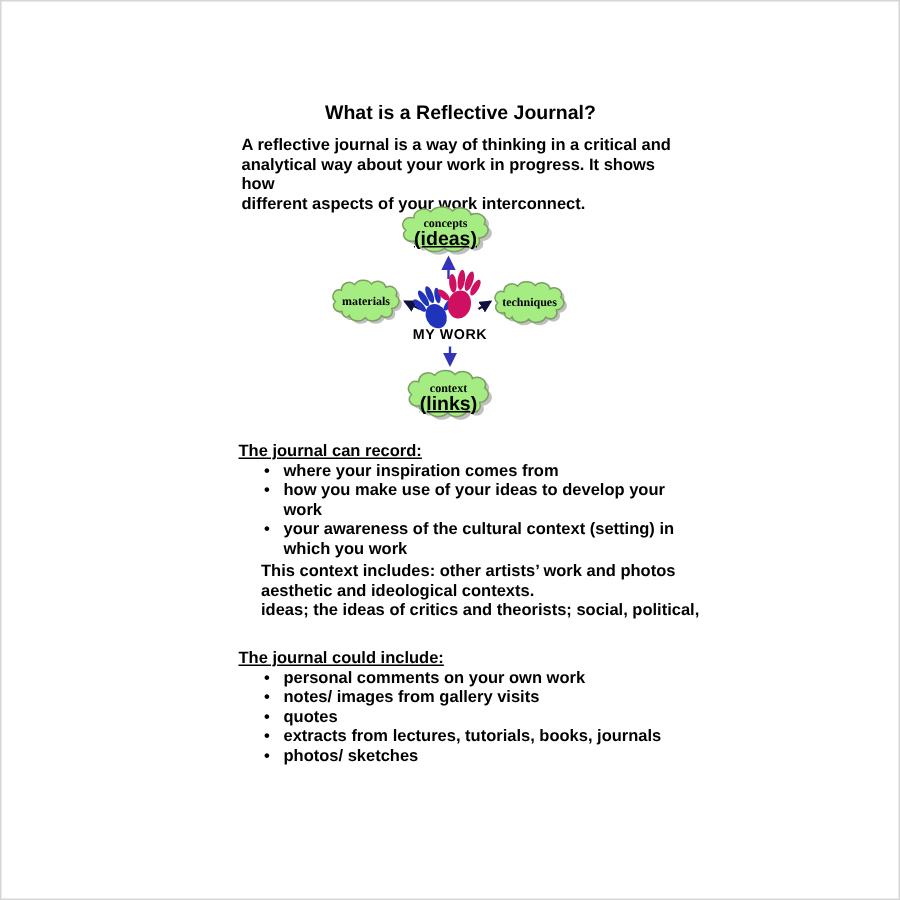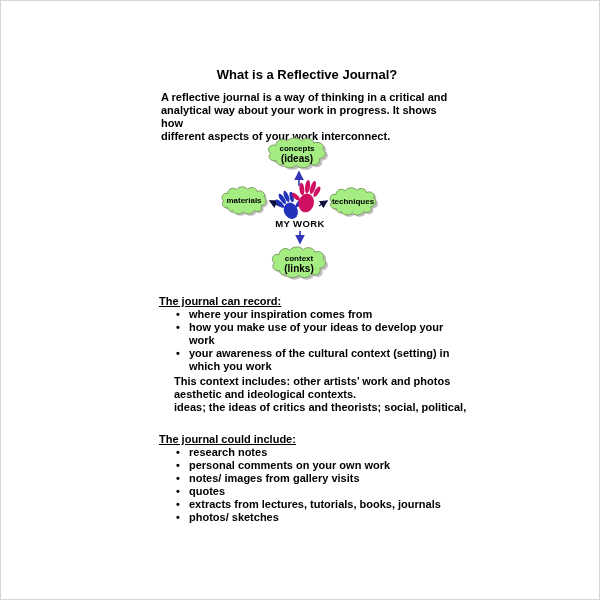--- a/index.html
+++ b/index.html
@@ -53,22 +53,22 @@
   .cloud { position: absolute; }
   .cloud-svg { position: absolute; left: 0; top: 0; width: 100%; height: 100%; overflow: visible; }
   .cloud-body   { fill: var(--cloud-fill, #a5ec83); stroke: var(--cloud-border, #7d9e62); stroke-width: 1; vector-effect: non-scaling-stroke; }
   .cloud-shadow { fill: var(--cloud-shadow, #c0c0c0); stroke: none; }
   .cloud-text {
     position: absolute; left: 0; top: 0; right: 0; bottom: 0;
     display: flex; flex-direction: column;
     align-items: center; justify-content: center;
     text-align: center;
   }
-  .cloud-label    { font-size: 8px;   line-height: 10px; }
-  .cloud-sublabel { font-size: 10px; line-height: 9px; }
+  .cloud-label    { font-size: 8px;   line-height: 10px; font-family: Liberation Serif, serif; }
+  .cloud-sublabel { font-size: 13px; line-height: 9px; text-decoration: underline; }
 
   .cloud-top    { left: 70px;  top: 3px;   width: 62px; height: 33px; }
   .cloud-left   { left: 24px;  top: 52px;  width: 48px; height: 30px; }
   .cloud-right  { left: 132px; top: 53px;  width: 50px; height: 30px; }
   .cloud-bottom { left: 74px;  top: 112px; width: 58px; height: 34px; }
 
   .my-work {
     position: absolute; left: 54px; top: 84px; width: 100px;
     text-align: center; font-size: 9.5px; letter-spacing: 0.4px;
   }
@@ -187,23 +187,20 @@
   <div class="text-block context-note">
     <div>This context includes: other artists’ work and photos</div>
     <div>aesthetic and ideological contexts.</div>
     <div>ideas; the ideas of critics and theorists; social, political,</div>
   </div>
 
   <div class="text-block section-include">
     <h2 class="section-heading">The journal could include:</h2>
     <ul class="bullet-list">
       <li class="bullet-item">
-        <div>research notes</div>
-      </li>
-      <li class="bullet-item">
         <div>personal comments on your own work</div>
       </li>
       <li class="bullet-item">
         <div>notes/ images from gallery visits</div>
       </li>
       <li class="bullet-item">
         <div>quotes</div>
       </li>
       <li class="bullet-item">
         <div>extracts from lectures, tutorials, books, journals</div>

